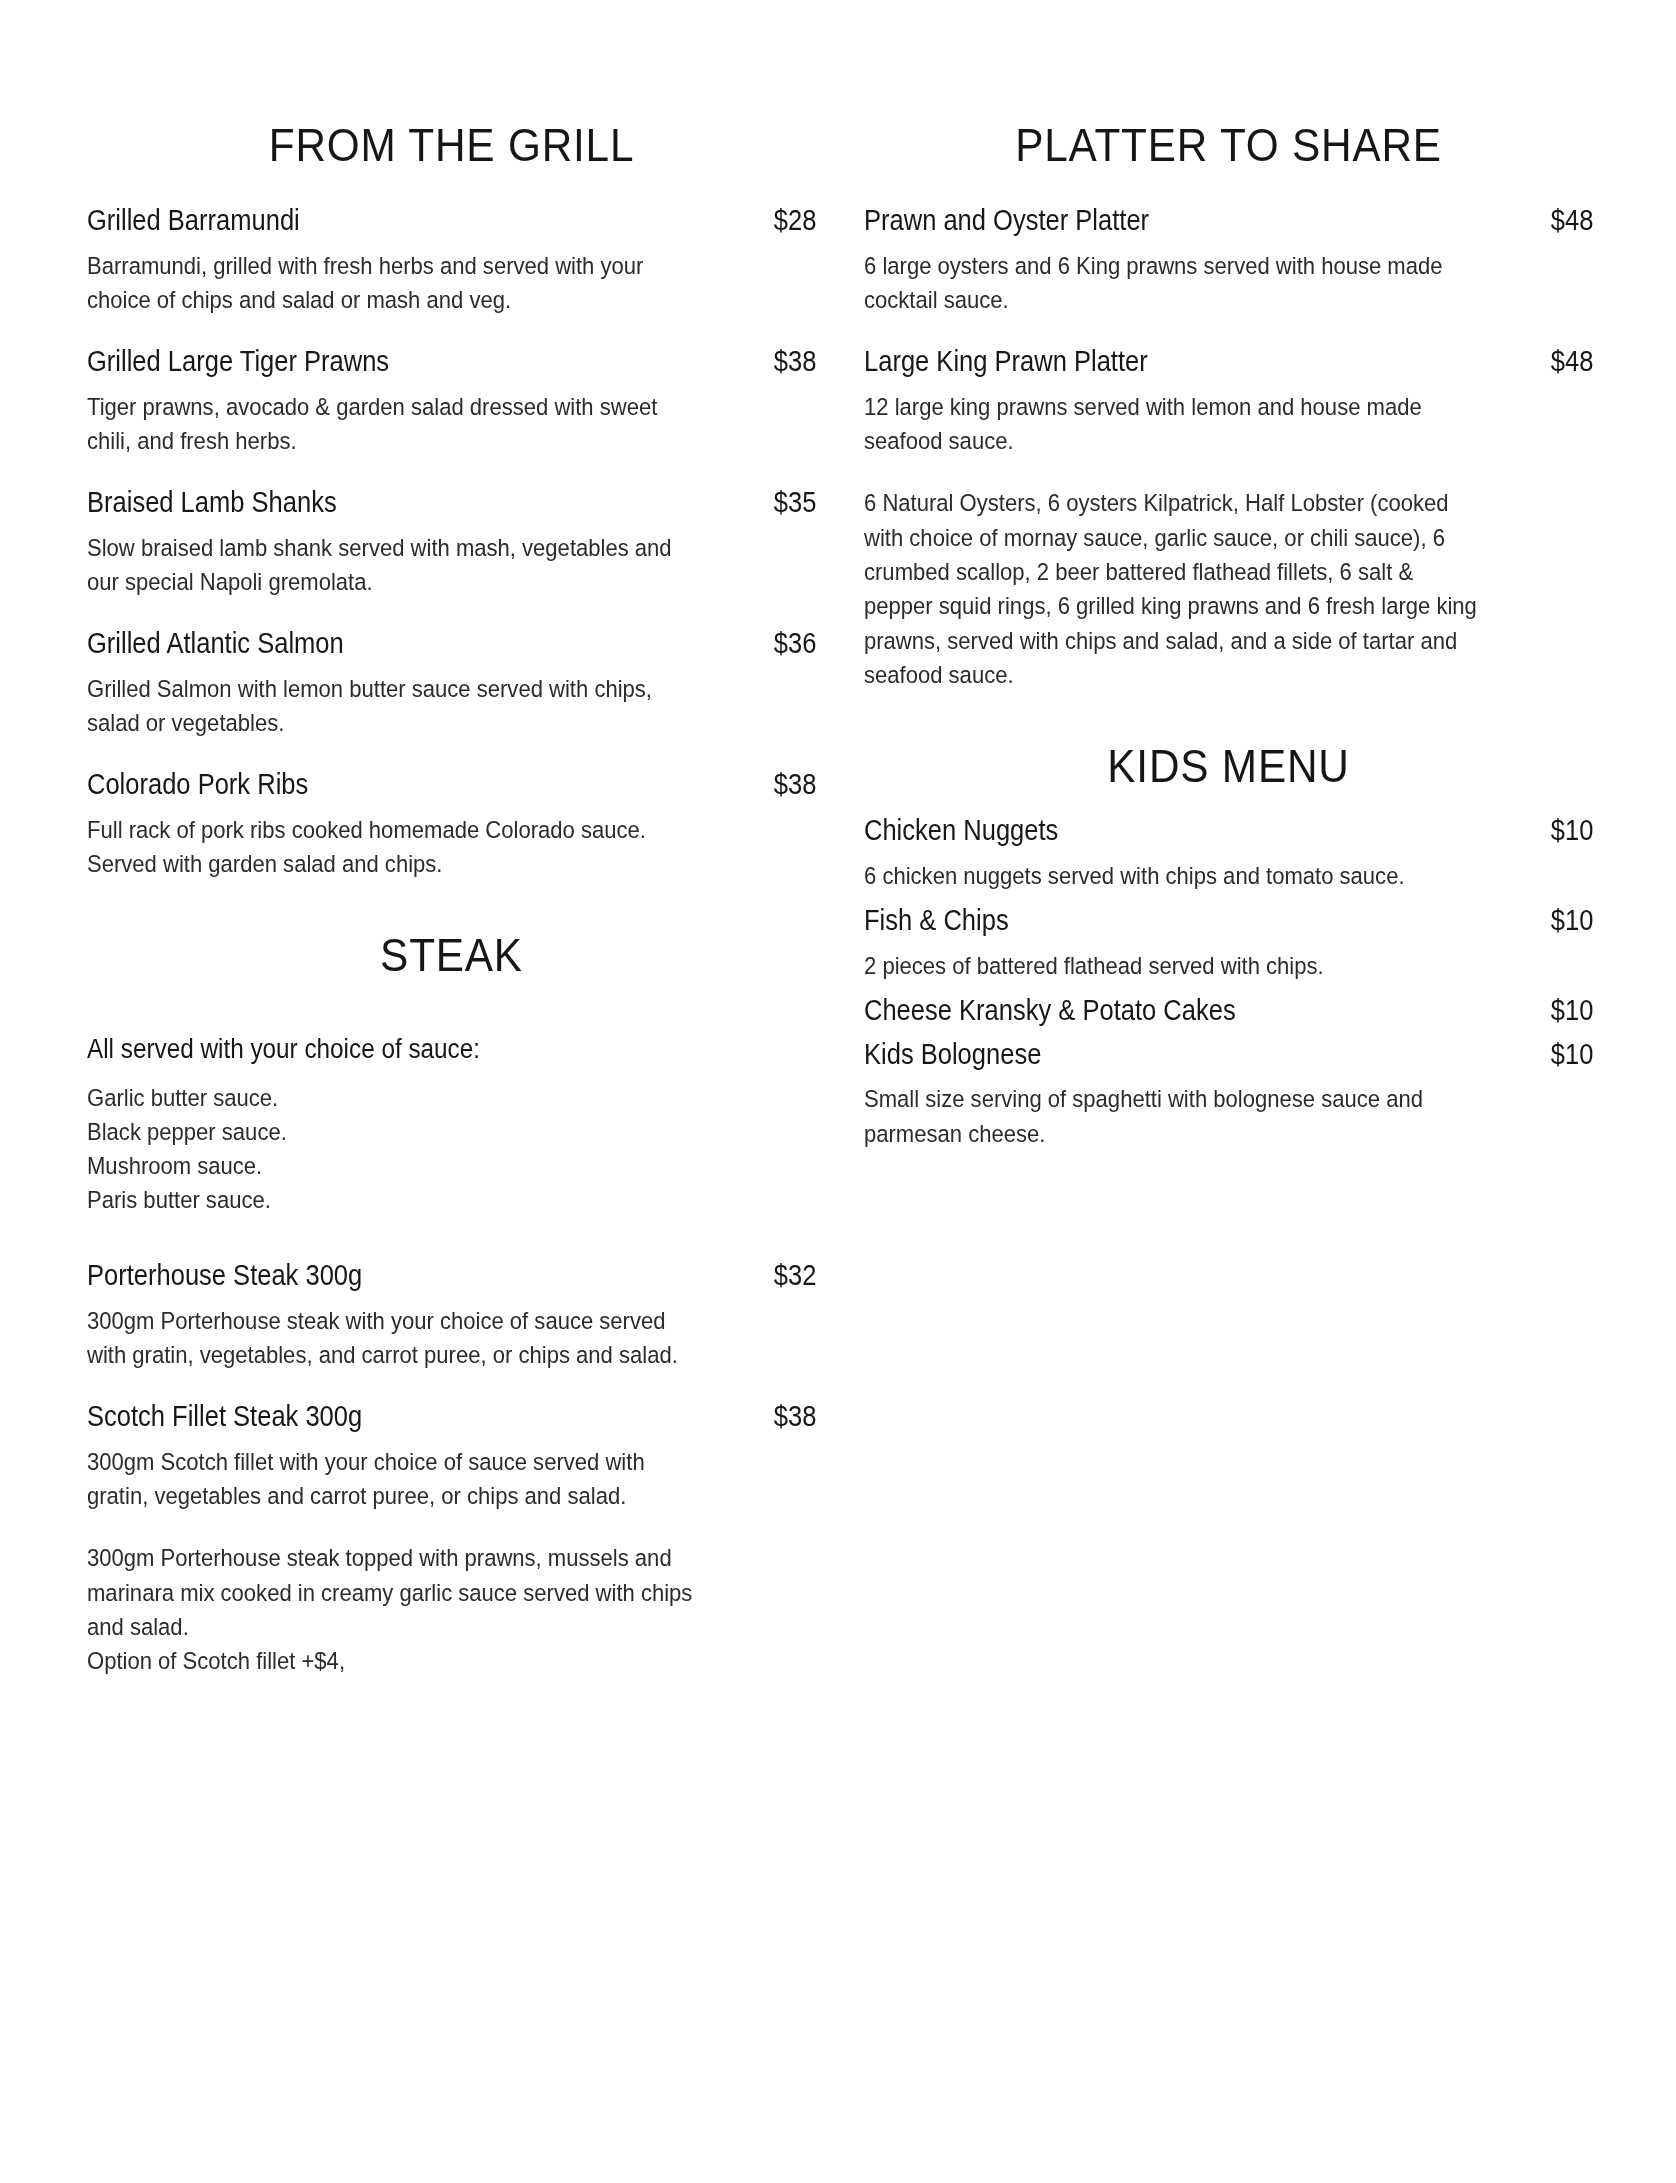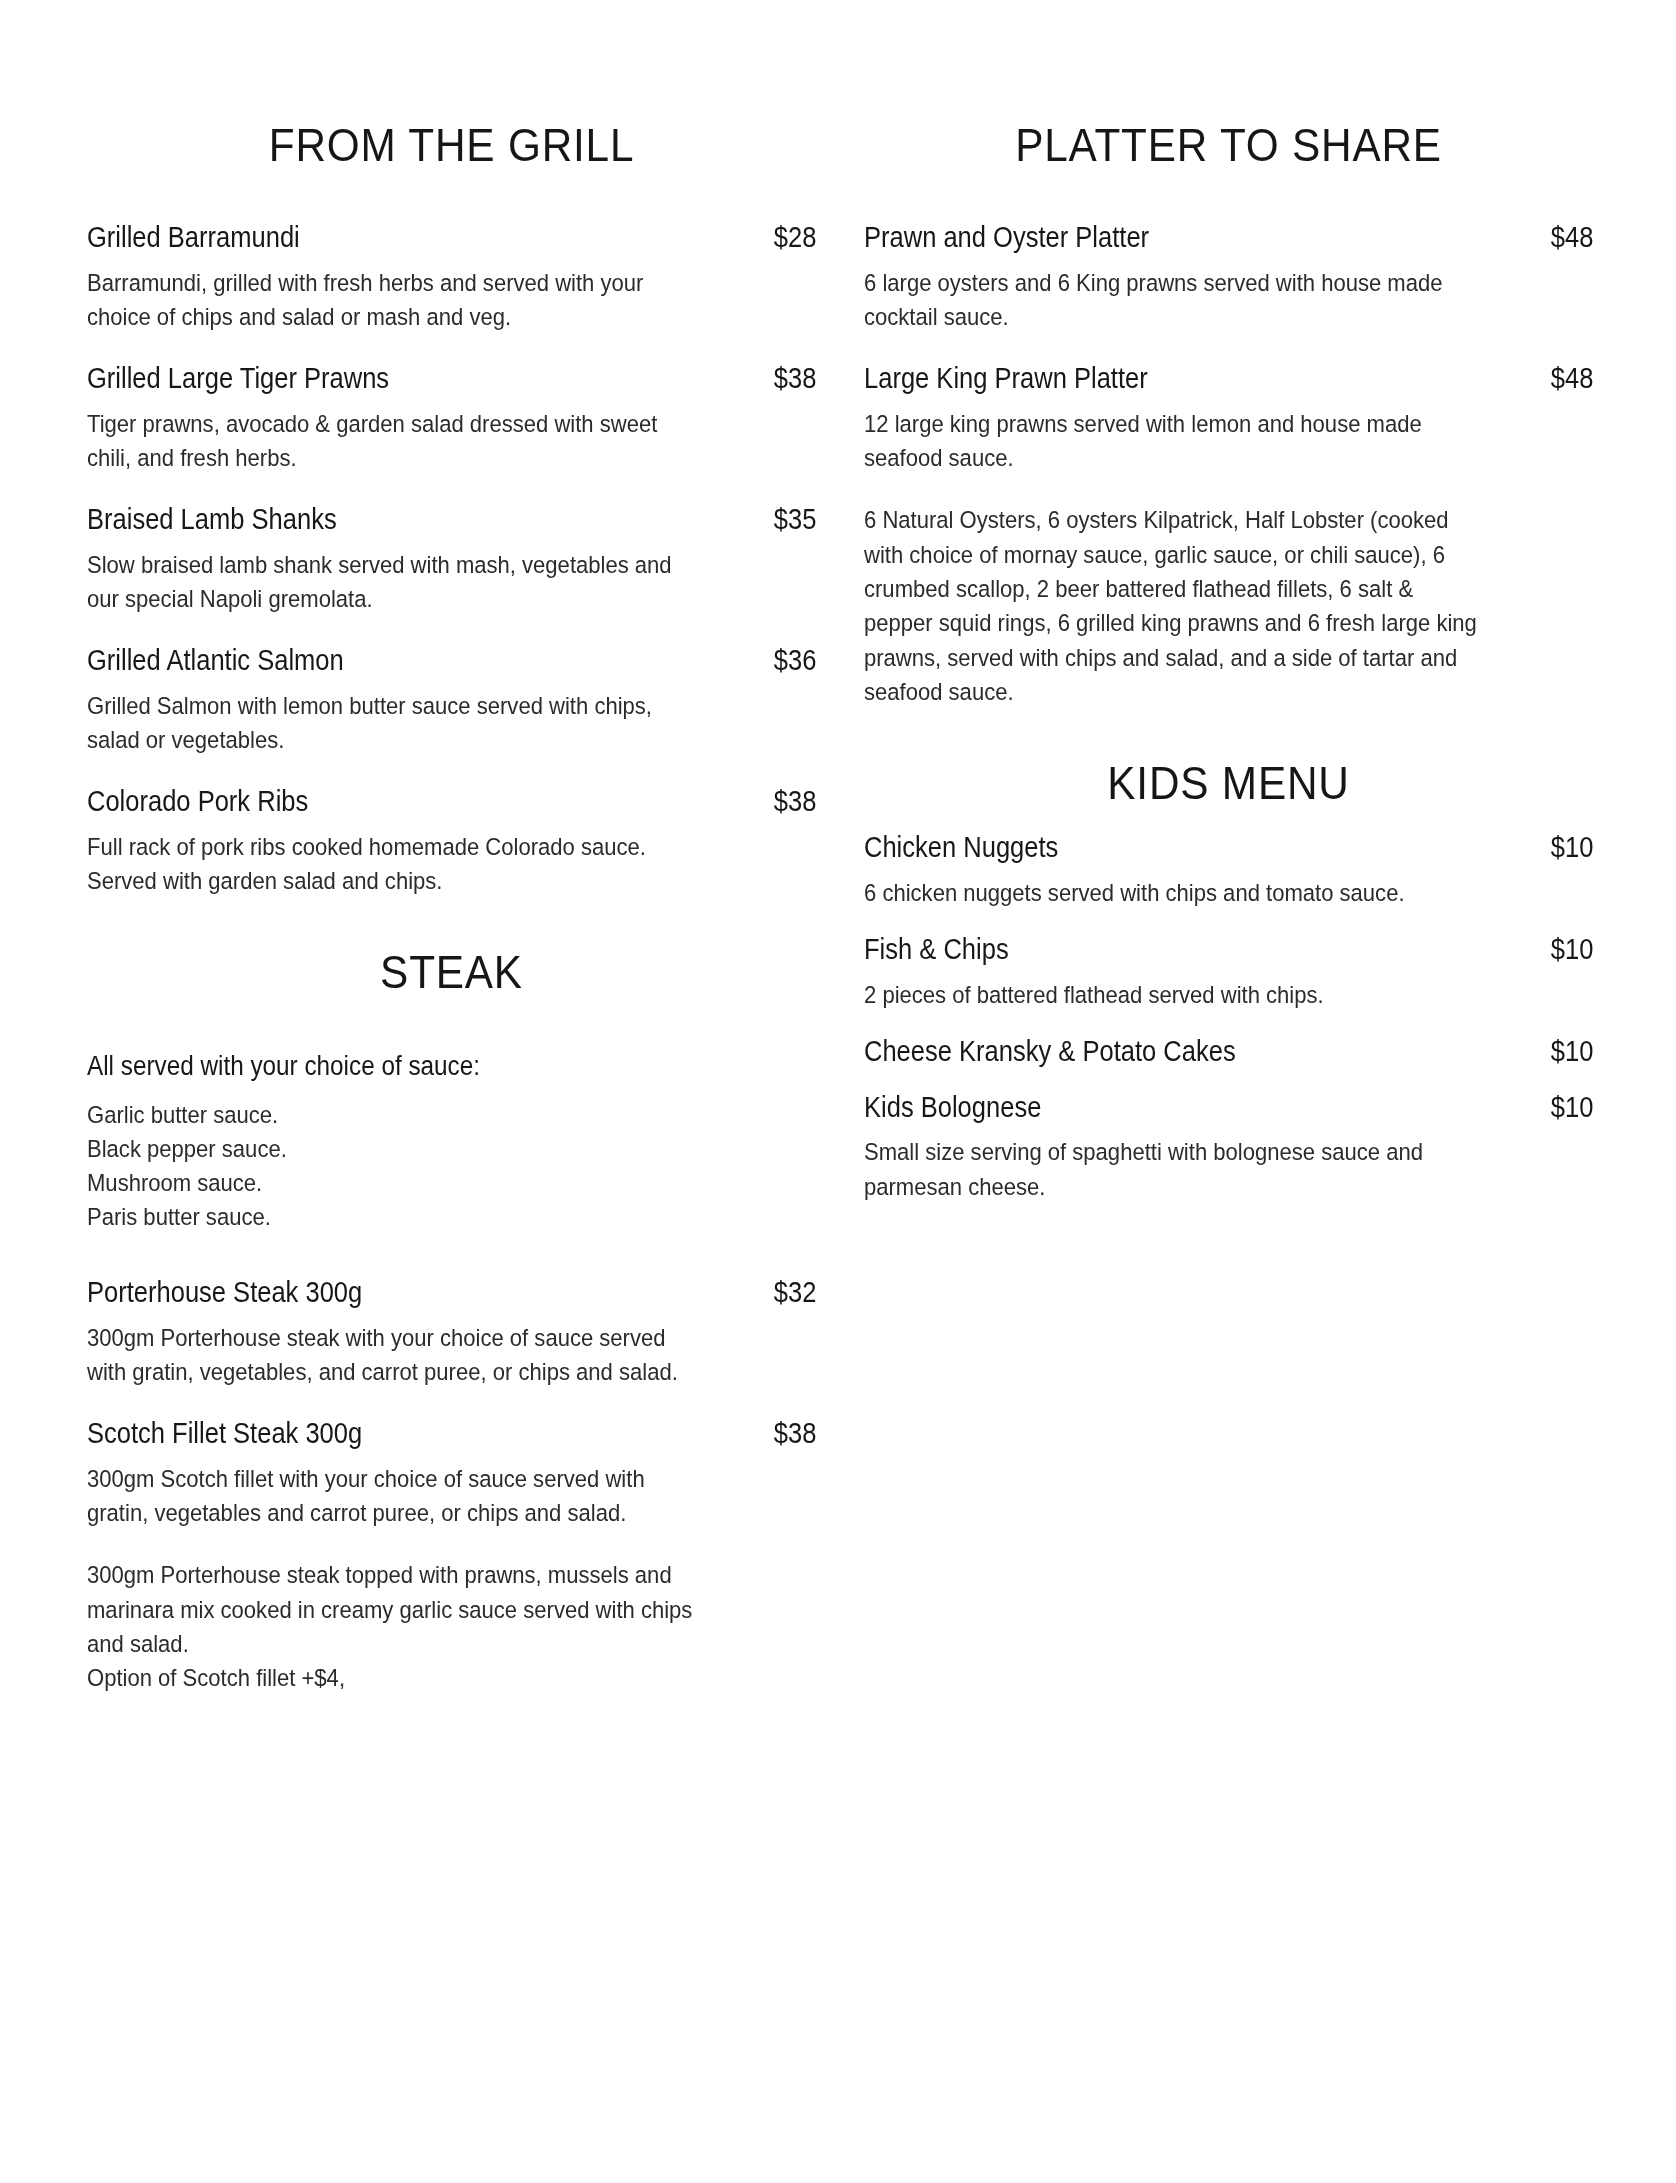--- a/index.html
+++ b/index.html
@@ -102,23 +102,23 @@
     margin-top: 11.4px;
     max-width: 681px;
     transform: scaleX(0.90);
     transform-origin: left top;
     font-weight: 300;
   }
   .item + .item { margin-top: 28px; }
   .item-desc + .item-desc { margin-top: 0; }
 
   
-  .first-item { margin-top: 52px; }
+  .first-item { margin-top: 35px; }
   .kids .first-item { margin-top: 24px; }
-  .kids .item + .item { margin-top: 23px; }
+  .kids .item + .item { margin-top: 11px; }
 
   
   .sauce-lead {
     font-size: 27px;
     color: #171717;
     margin-top: 54px;
     transform: scaleX(0.90);
     transform-origin: left top;
   }
   .sauce-list {

